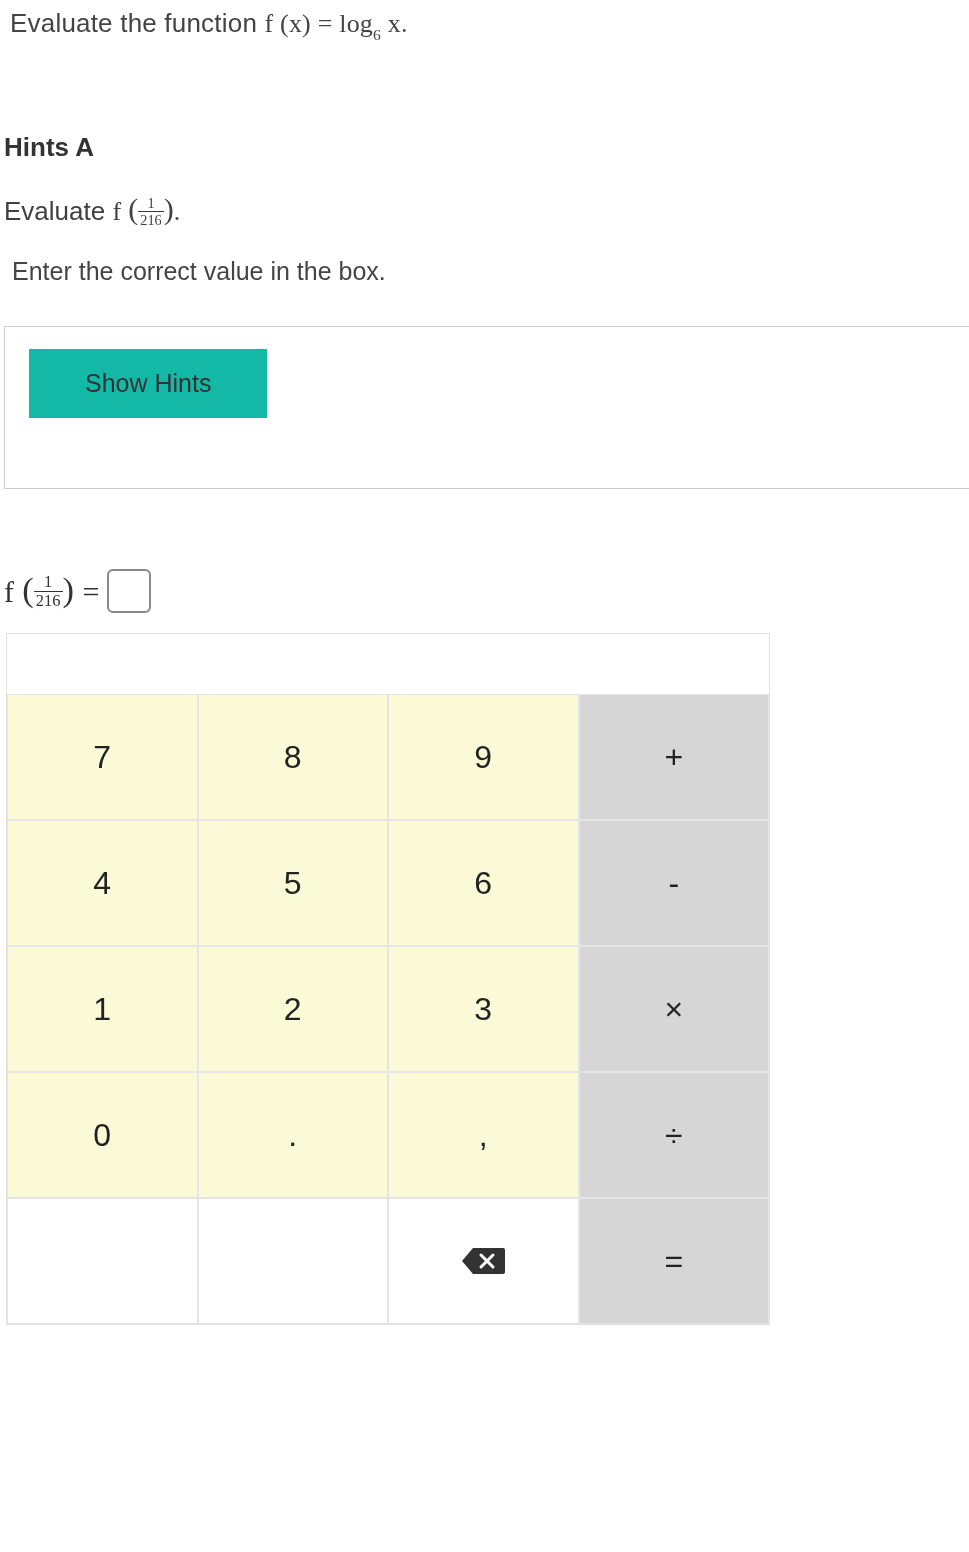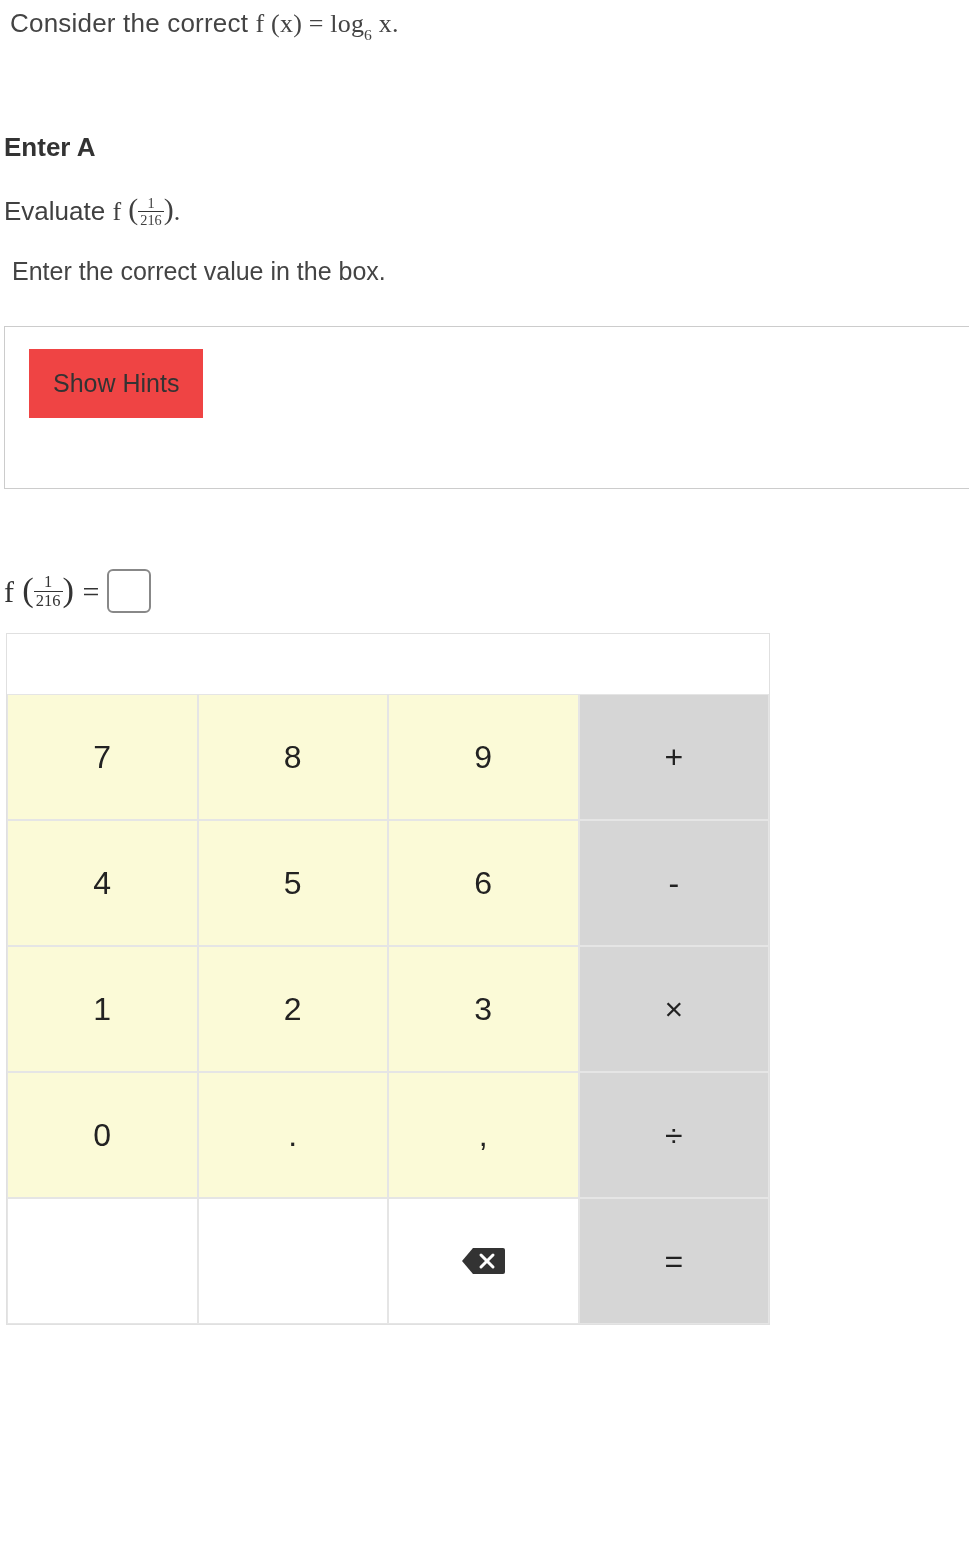--- a/index.html
+++ b/index.html
@@ -39,25 +39,25 @@
     color: #444;
     margin: 0 0 40px 12px;
   }
   .hints-container {
     border: 1px solid #ccc;
     border-right: none;
     padding: 22px 0 70px 24px;
     margin-left: 4px;
   }
   .show-hints-btn {
-    background: #ef4444;
+    background: #14b8a6;
     border: none;
     font-size: 25px;
     color: #333;
-    padding: 20px 24px;
+    padding: 20px 56px;
     cursor: pointer;
   }
   .answer-line {
     font-size: 30px;
     margin: 80px 0 0 4px;
     display: flex;
     align-items: center;
     gap: 8px;
   }
   .answer-box {
@@ -140,25 +140,25 @@
   }
   .backspace-icon {
     display: inline-flex;
     align-items: center;
   }
 </style>
 </head>
 <body>
 
 <div class="intro">
-  <span>Consider the correct </span>
+  <span>Evaluate the function </span>
   <span class="math-text">f (x) = log</span><span class="math-text sub math-roman">6</span><span class="math-text"> x</span><span class="math-roman math-text">.</span>
 </div>
 
-<div class="part-label">Enter A</div>
+<div class="part-label">Hints A</div>
 
 <div class="evaluate-line">
   <span>Evaluate </span>
   <span class="math-text">f</span>
   <span class="parens">(</span><span class="frac">
       <span class="num">1</span>
       <span class="den">216</span>
     </span><span class="parens">)</span><span class="math-text math-roman">.</span>
 </div>
 

